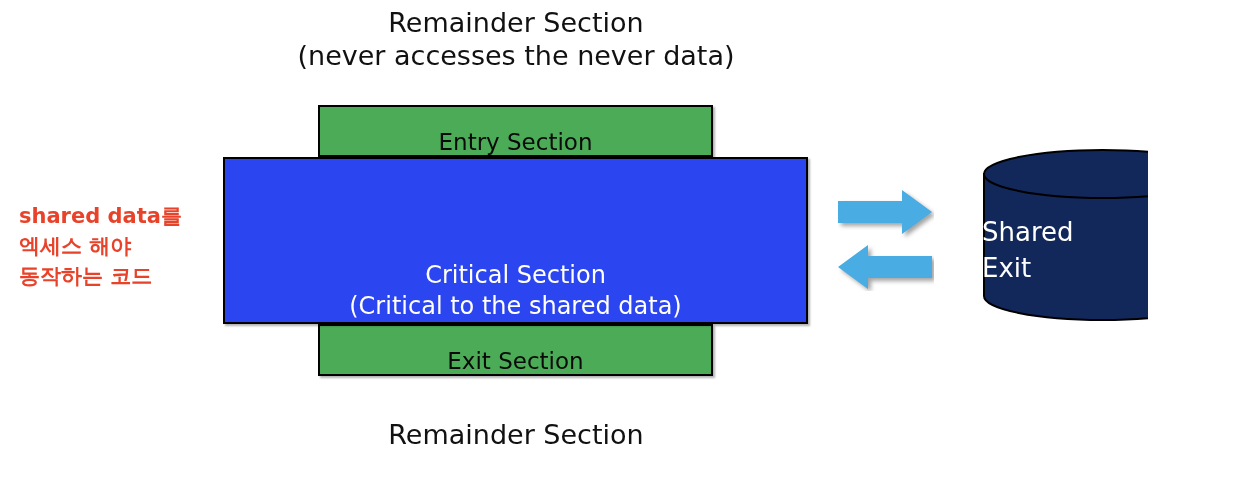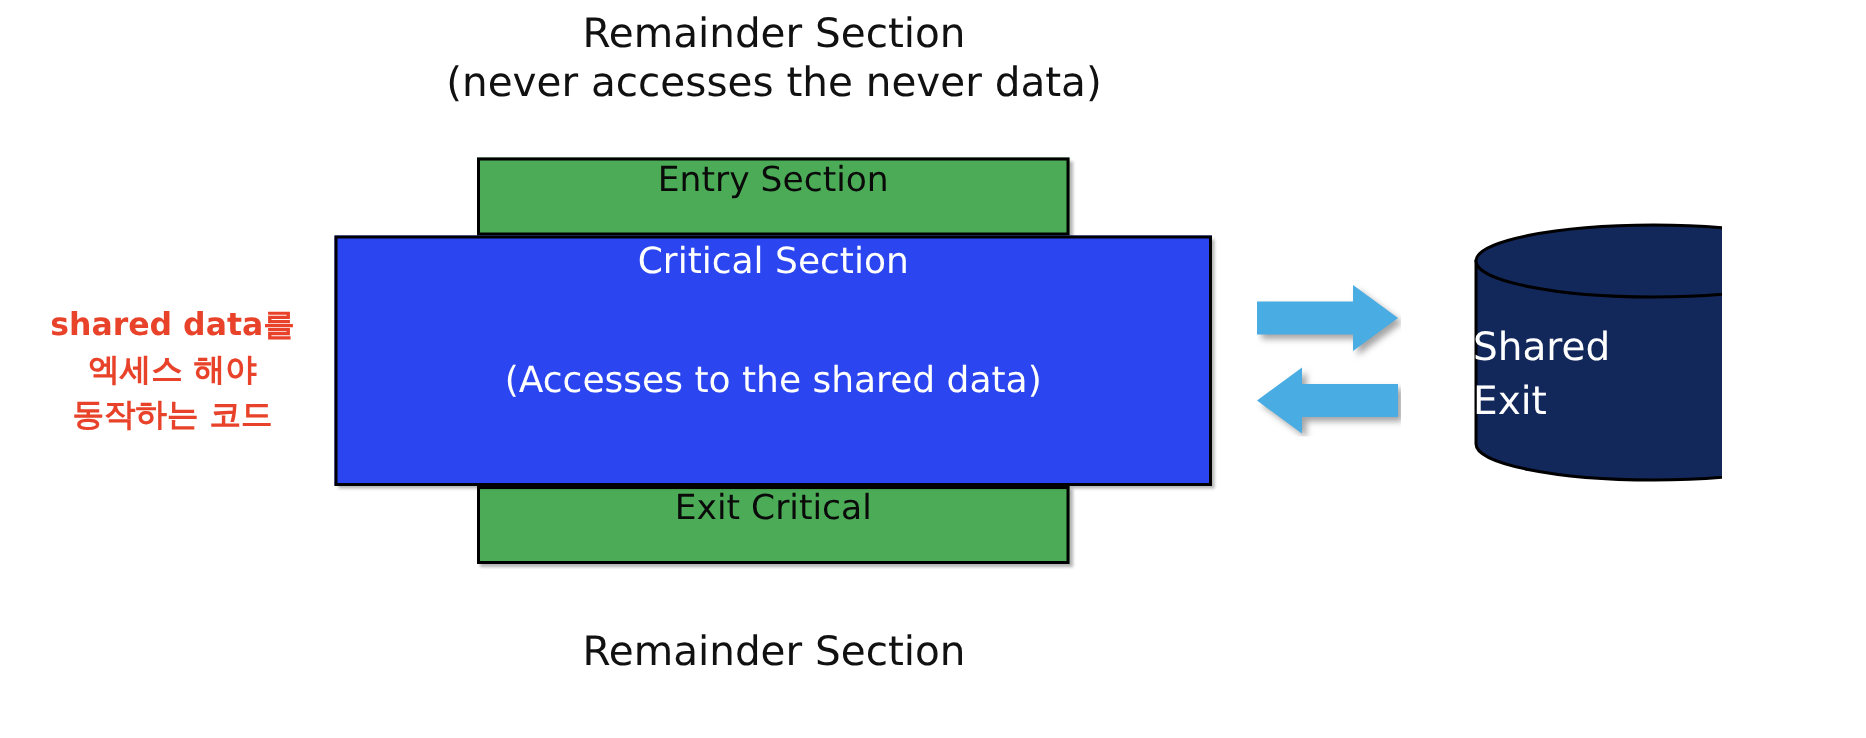--- a/index.html
+++ b/index.html
@@ -23,38 +23,38 @@
     text-align: center;
     color: #111111;
     font-size: 27px;
     line-height: 33px;
     white-space: nowrap;
   }
   .top-label    { left: 216px; top: 6px; }
   .bottom-label { left: 216px; top: 418px; }
 
   .side-note {
-    left: 5px; top: 201px;
+    left: 19px; top: 201px;
     width: 220px;
-    text-align: center;
+    text-align: left;
     color: var(--note-red, #e8432a);
     font-weight: bold;
     font-size: 21px;
     line-height: 30px;
     white-space: nowrap;
   }
 
   
   .box {
     box-sizing: border-box;
     border: 2px solid #000000;
     display: flex;
     flex-direction: column;
     align-items: center;
-    justify-content: flex-start;
+    justify-content: flex-end;
     text-align: center;
     box-shadow: 2px 2px 2px rgba(0,0,0,0.30);
   }
   .green-box {
     background: var(--section-green, #4cab57);
     color: #0a0a0a;
     font-size: 23px;
     left: 318px;
     width: 395px;
     height: 52px;
@@ -65,21 +65,20 @@
   .critical-box {
     background: var(--critical-blue, #2b45f0);
     color: #ffffff;
     font-size: 24px;
     line-height: 31px;
     left: 223px;
     top: 157px;
     width: 585px;
     height: 167px;
     z-index: 2;
-    gap: 48px;
   }
 
   
   .arrows { left: 838px; top: 189px; z-index: 1; }
   .arrows polygon {
     fill: var(--arrow-blue, #49ace3);
     filter: drop-shadow(3px 3px 2px rgba(90,90,90,0.55));
   }
 
   
@@ -111,25 +110,25 @@
     <div>엑세스 해야</div>
     <div>동작하는 코드</div>
   </div>
 
   <div class="abs box green-box entry-box">
     <div>Entry Section</div>
   </div>
 
   <div class="abs box critical-box">
     <div>Critical Section</div>
-    <div>(Accesses to the shared data)</div>
+    <div>(Critical to the shared data)</div>
   </div>
 
   <div class="abs box green-box exit-box">
-    <div>Exit Critical</div>
+    <div>Exit Section</div>
   </div>
 
   <div class="abs big-label bottom-label">
     <div>Remainder Section</div>
   </div>
 
   <svg class="abs arrows" width="96" height="102" viewBox="0 0 96 102">
     <polygon points="0,12 64,12 64,1 94,23 64,45 64,34 0,34"></polygon>
     <polygon points="94,67 30,67 30,56 0,78 30,100 30,89 94,89"></polygon>
   </svg>

